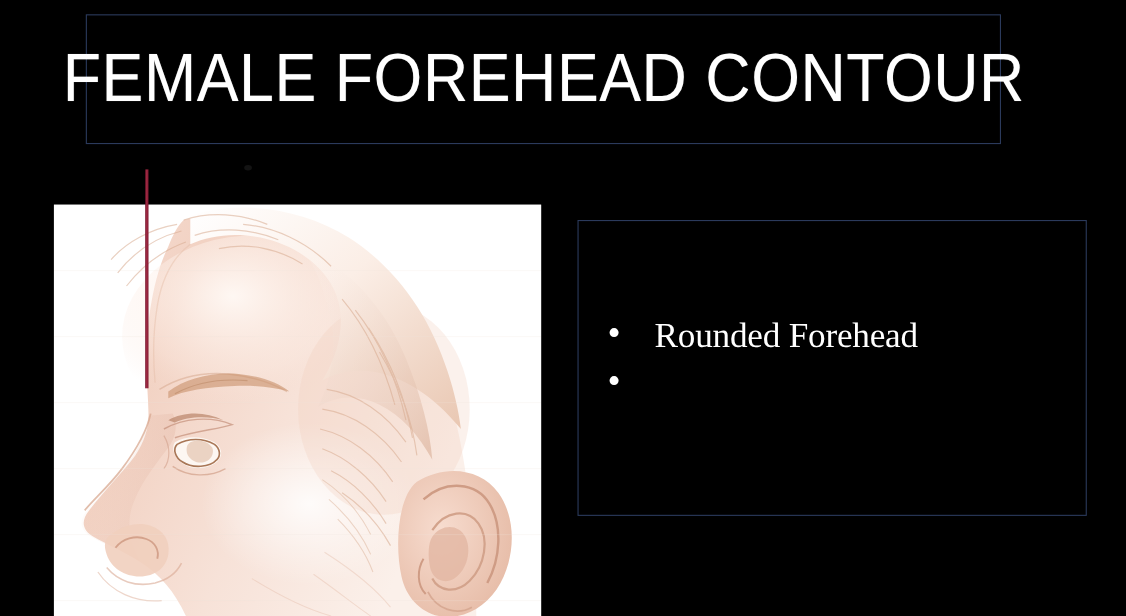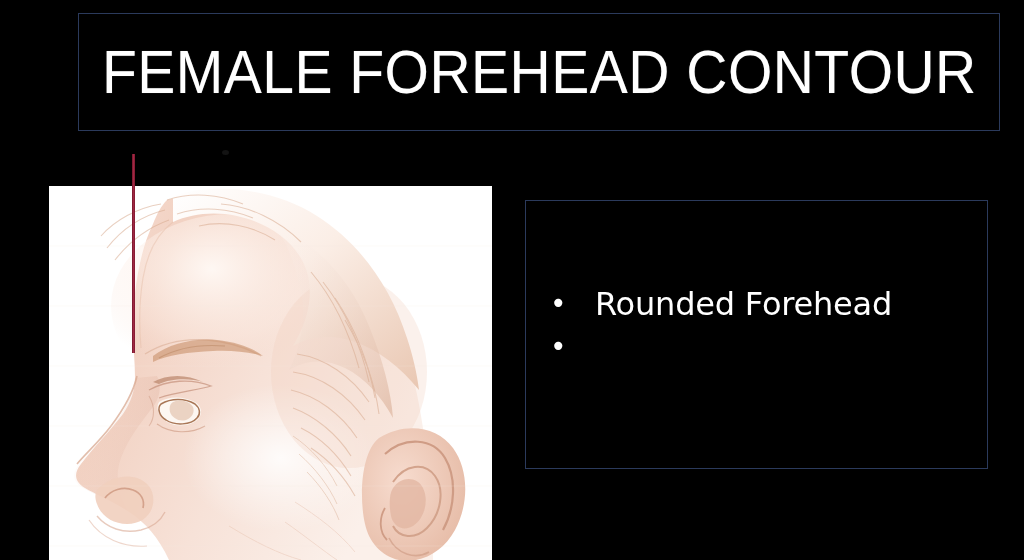--- a/index.html
+++ b/index.html
@@ -17,21 +17,21 @@
     height: 560px;
     background: #000000;
     overflow: hidden;
   }
 
   
   #title-box {
     position: absolute;
     left: 78px;
     top: 13px;
-    width: 922px;
+    width: 832px;
     height: 118px;
     border: 1px solid #2b3a5c;
     box-sizing: border-box;
     background: #000000;
     display: flex;
     align-items: center;
     justify-content: center;
   }
   #title-text {
     color: #ffffff;
@@ -81,20 +81,21 @@
     width: 51px;
     color: #ffffff;
     font-size: 28px;
     line-height: 1.52;
     text-align: left;
     padding-left: 6px;
     box-sizing: border-box;
   }
   .bullet-label {
     flex: 1 1 auto;
+    font-family: Liberation Serif, serif;
   }
 
   
   #illustration {
     position: absolute;
     left: 49px;
     top: 186px;
     width: 443px;
     height: 374px;
     background: #ffffff;

